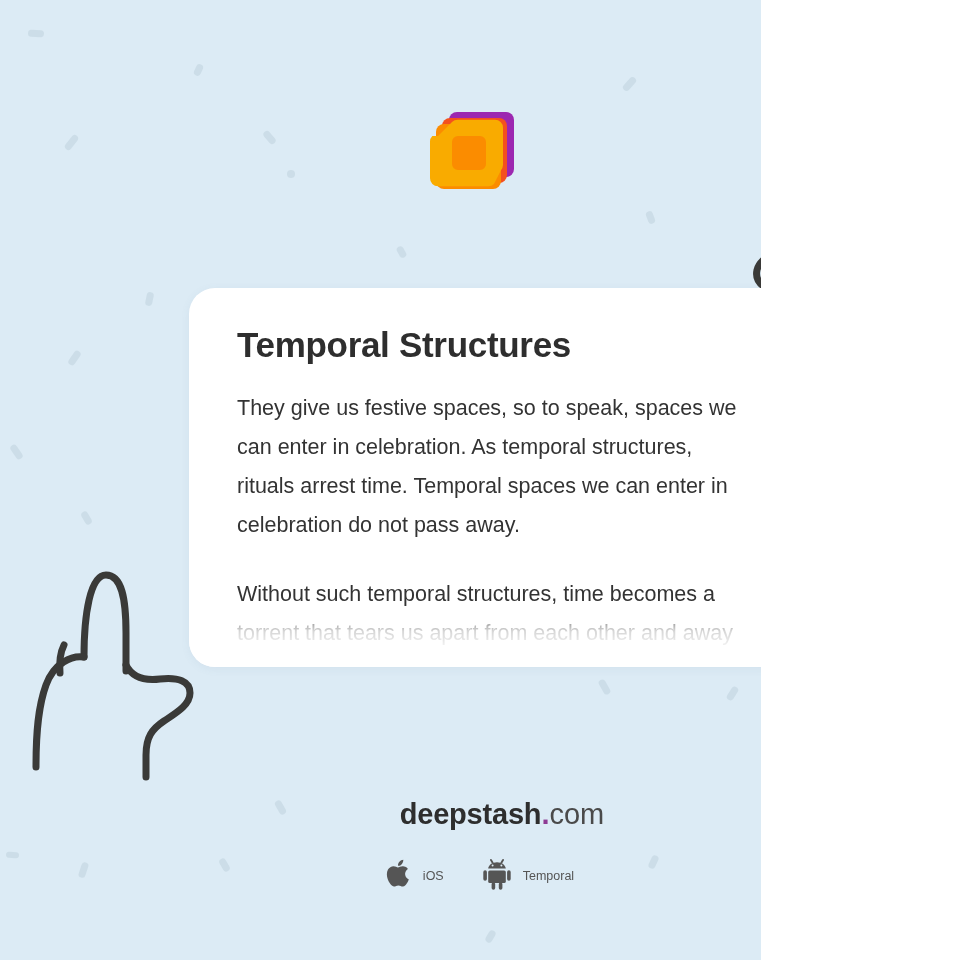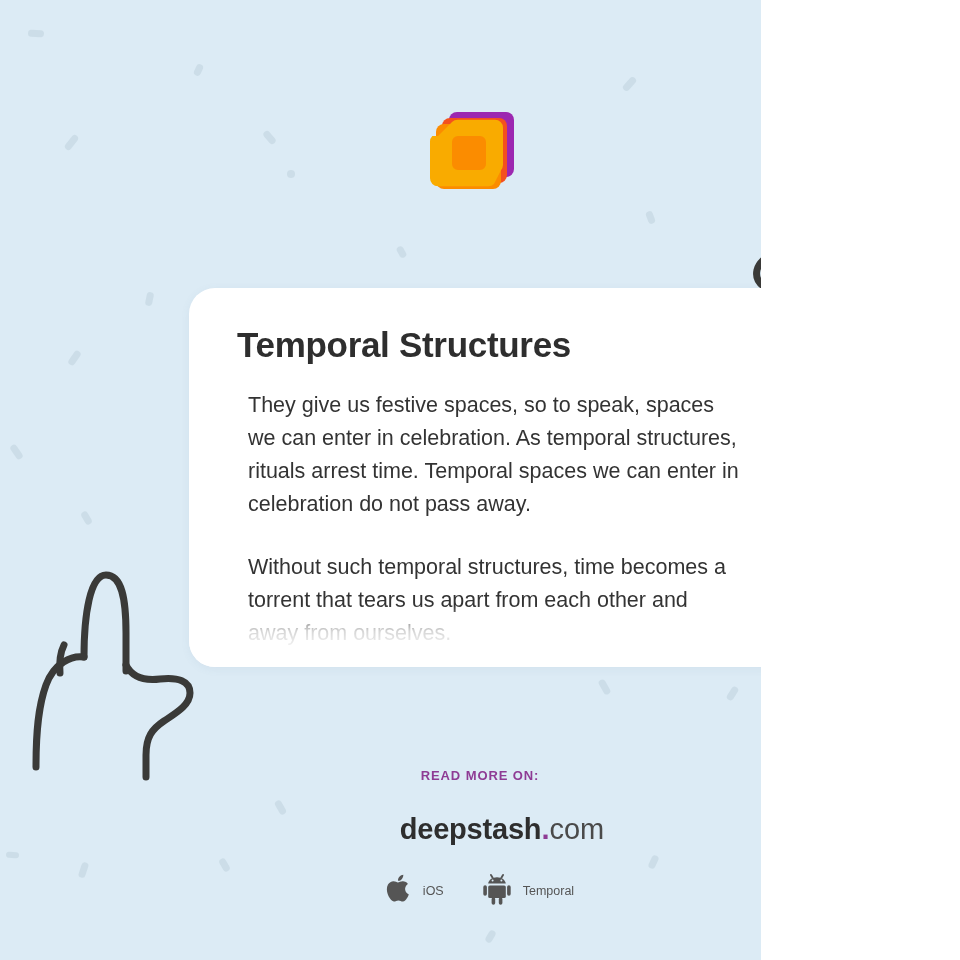--- a/index.html
+++ b/index.html
@@ -68,23 +68,23 @@
   }
   #card-title {
     margin: 0;
     font-size: 35px;
     line-height: 1.18;
     font-weight: bold;
     color: #2e2e2e;
     letter-spacing: -.3px;
   }
   .card-para {
-    margin: 24px 0 0 11px;
+    margin: 24px 0 0 0;
     font-size: 21.5px;
-    line-height: 33px;
+    line-height: 39px;
     color: #333333;
   }
   #card-para-2 { margin-top: 30px; }
 
   #card-fade {
     position: absolute;
     left: 0;
     right: 0;
     bottom: 0;
     height: 62px;
@@ -214,21 +214,20 @@
   <div id="card">
     <div id="card-inner">
       <h1 id="card-title">Temporal Structures</h1>
       <p class="card-para" id="card-para-1">They give us festive spaces, so to speak, spaces we can enter in celebration. As temporal structures, rituals arrest time. Temporal spaces we can enter in celebration do not pass away.</p>
       <p class="card-para" id="card-para-2">Without such temporal structures, time becomes a torrent that tears us apart from each other and away from ourselves.</p>
     </div>
     <div id="card-fade"></div>
   </div>
 
   <div id="footer">
-    <p id="read-more-on">READ MORE ON:</p>
 
     <div id="brand">
       <span id="brand-name">deepstash</span><span id="brand-dot">.</span><span id="brand-tld">com</span>
     </div>
 
     <div id="stores">
       <div class="store-item">
         <span>
           <svg width="28" height="33" viewBox="0 0 28 33" xmlns="http://www.w3.org/2000/svg" aria-hidden="true">
             <path fill="#555555" d="M19.1 17.1c0-3.5 2.8-5.1 2.9-5.2-1.6-2.3-4-2.6-4.9-2.7-2.1-.2-4.1 1.2-5.1 1.2-1.1 0-2.7-1.2-4.4-1.2-2.3 0-4.4 1.3-5.6 3.4-2.4 4.1-.6 10.2 1.7 13.5 1.1 1.6 2.5 3.5 4.3 3.4 1.7-.1 2.4-1.1 4.4-1.1s2.6 1.1 4.4 1.1c1.8 0 3-1.6 4.1-3.3 1.3-1.9 1.8-3.7 1.9-3.8-.1 0-3.6-1.4-3.7-5.3z"></path>

